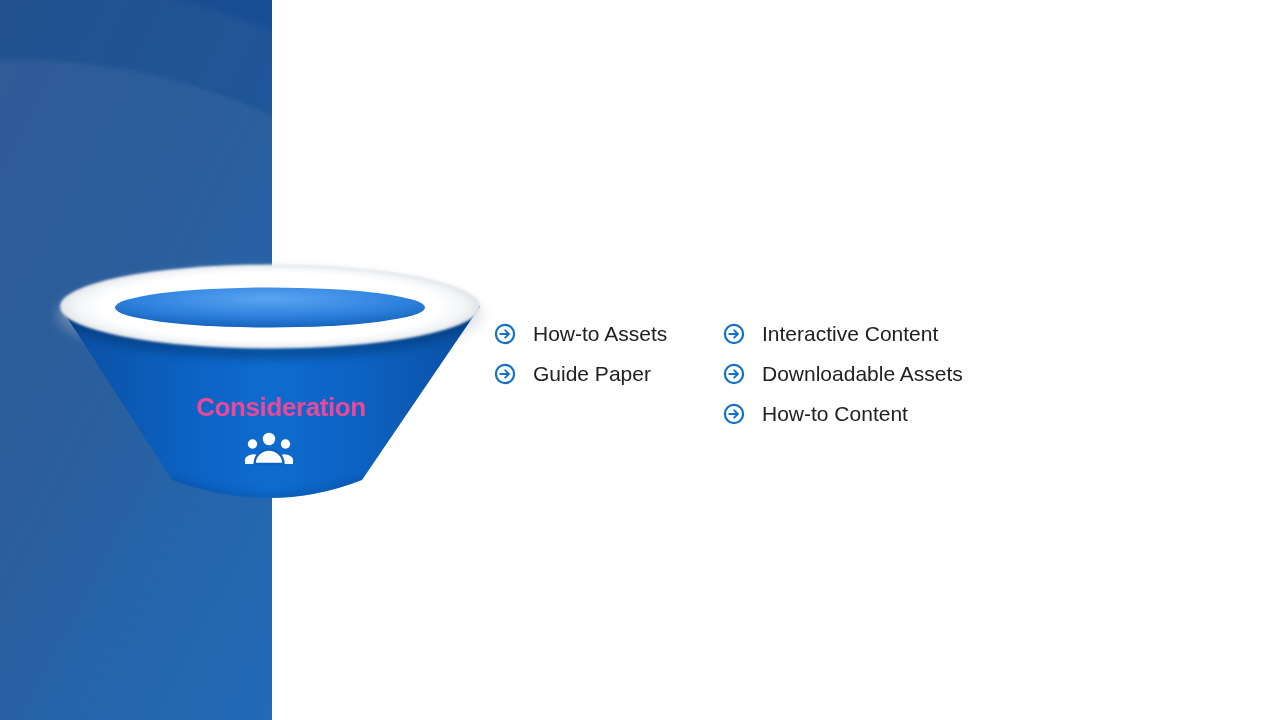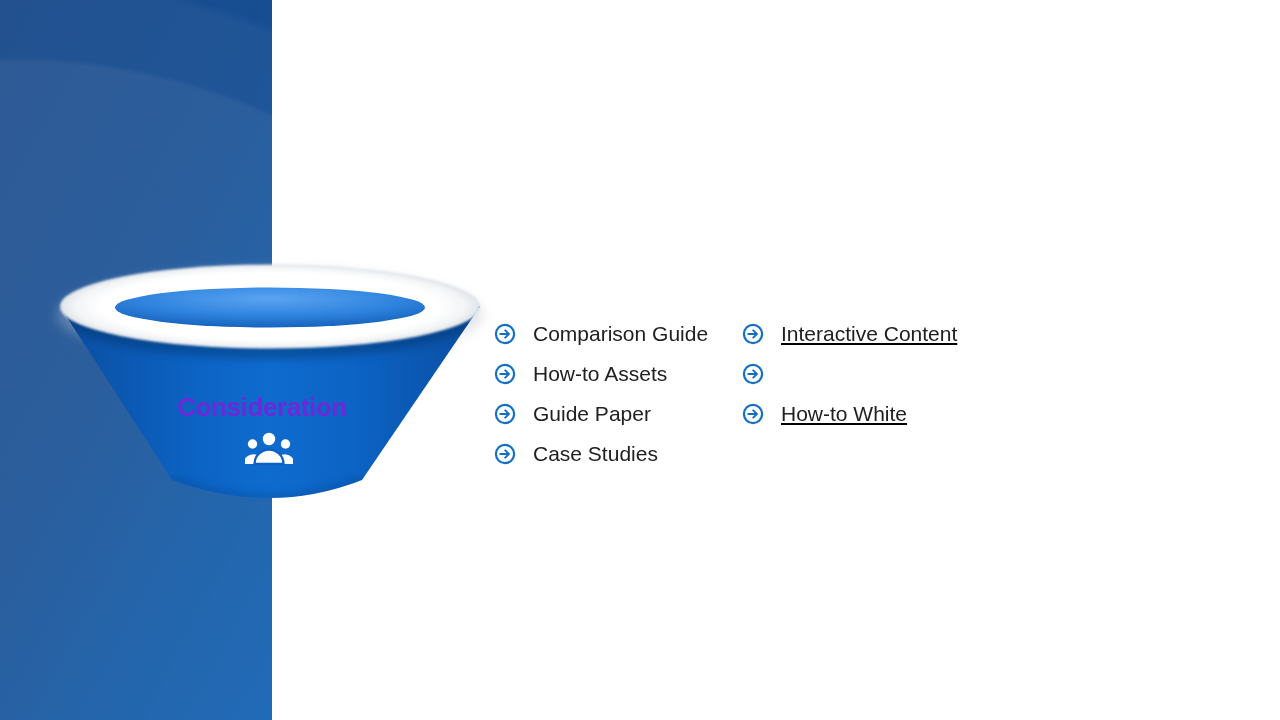--- a/index.html
+++ b/index.html
@@ -10,27 +10,27 @@
   
   .sidebar{
     position:absolute;left:0;top:0;width:272px;height:720px;
     background:
       radial-gradient(circle 620px at 6% 94%, rgba(255,255,255,0.055) 0 99%, rgba(255,255,255,0) 100%),
       radial-gradient(circle 900px at -20% 120%, rgba(255,255,255,0.04) 0 99%, rgba(255,255,255,0) 100%),
       linear-gradient(118deg,#1a4a8a 0%,#164e93 45%,#0d57a6 78%,#0b5cb1 100%);
   }
   .funnel-svg{position:absolute;left:40px;top:253px;width:460px;height:260px;}
   .funnel-label{
-    position:absolute;left:32px;top:392px;width:460px;text-align:center;
-    color:#6d28d9;font-size:26px;font-weight:bold;letter-spacing:-0.4px;
+    position:absolute;left:51px;top:392px;width:460px;text-align:center;
+    color:#ec4899;font-size:26px;font-weight:bold;letter-spacing:-0.4px;
   }
   .people-svg{position:absolute;left:245px;top:431px;width:48px;height:36px;}
   .col{position:absolute;top:323px;}
   .col1{left:494px;}
-  .col2{left:742px;text-decoration:underline;}
+  .col2{left:723px;}
   .row{display:flex;align-items:center;height:22px;margin-bottom:18px;}
   .bullet{width:22px;height:22px;flex:0 0 22px;}
   .row .lbl{
     margin-left:17px;font-size:21px;color:#212121;line-height:22px;white-space:nowrap;
   }
   .defs-holder{position:absolute;width:0;height:0;overflow:hidden;}
 </style>
 </head>
 <body>
 
@@ -109,55 +109,44 @@
       <circle cx="0" cy="-10" r="6.2"></circle>
       <path d="M -14.5 15 A 14.5 14.5 0 0 1 14.5 15 Z" stroke="#0B62C2" stroke-width="2.4"></path>
     </g>
   </svg>
 
   <div class="col col1">
     <div class="row">
       <svg class="bullet" viewBox="0 0 22 22">
           <use href="#arrowCircle"></use>
         </svg>
-      <span class="lbl">Comparison Guide</span>
-    </div>
-    <div class="row">
-      <svg class="bullet" viewBox="0 0 22 22">
-          <use href="#arrowCircle"></use>
-        </svg>
       <span class="lbl">How-to Assets</span>
     </div>
     <div class="row">
       <svg class="bullet" viewBox="0 0 22 22">
           <use href="#arrowCircle"></use>
         </svg>
       <span class="lbl">Guide Paper</span>
-    </div>
-    <div class="row">
-      <svg class="bullet" viewBox="0 0 22 22">
-          <use href="#arrowCircle"></use>
-        </svg>
-      <span class="lbl">Case Studies</span>
     </div>
   </div>
 
   <div class="col col2">
     <div class="row">
       <svg class="bullet" viewBox="0 0 22 22">
           <use href="#arrowCircle"></use>
         </svg>
       <span class="lbl">Interactive Content</span>
     </div>
     <div class="row">
       <svg class="bullet" viewBox="0 0 22 22">
           <use href="#arrowCircle"></use>
         </svg>
+      <span class="lbl">Downloadable Assets</span>
     </div>
     <div class="row">
       <svg class="bullet" viewBox="0 0 22 22">
           <use href="#arrowCircle"></use>
         </svg>
-      <span class="lbl">How-to White</span>
+      <span class="lbl">How-to Content</span>
     </div>
   </div>
 
 </div>
 
 </body></html>

